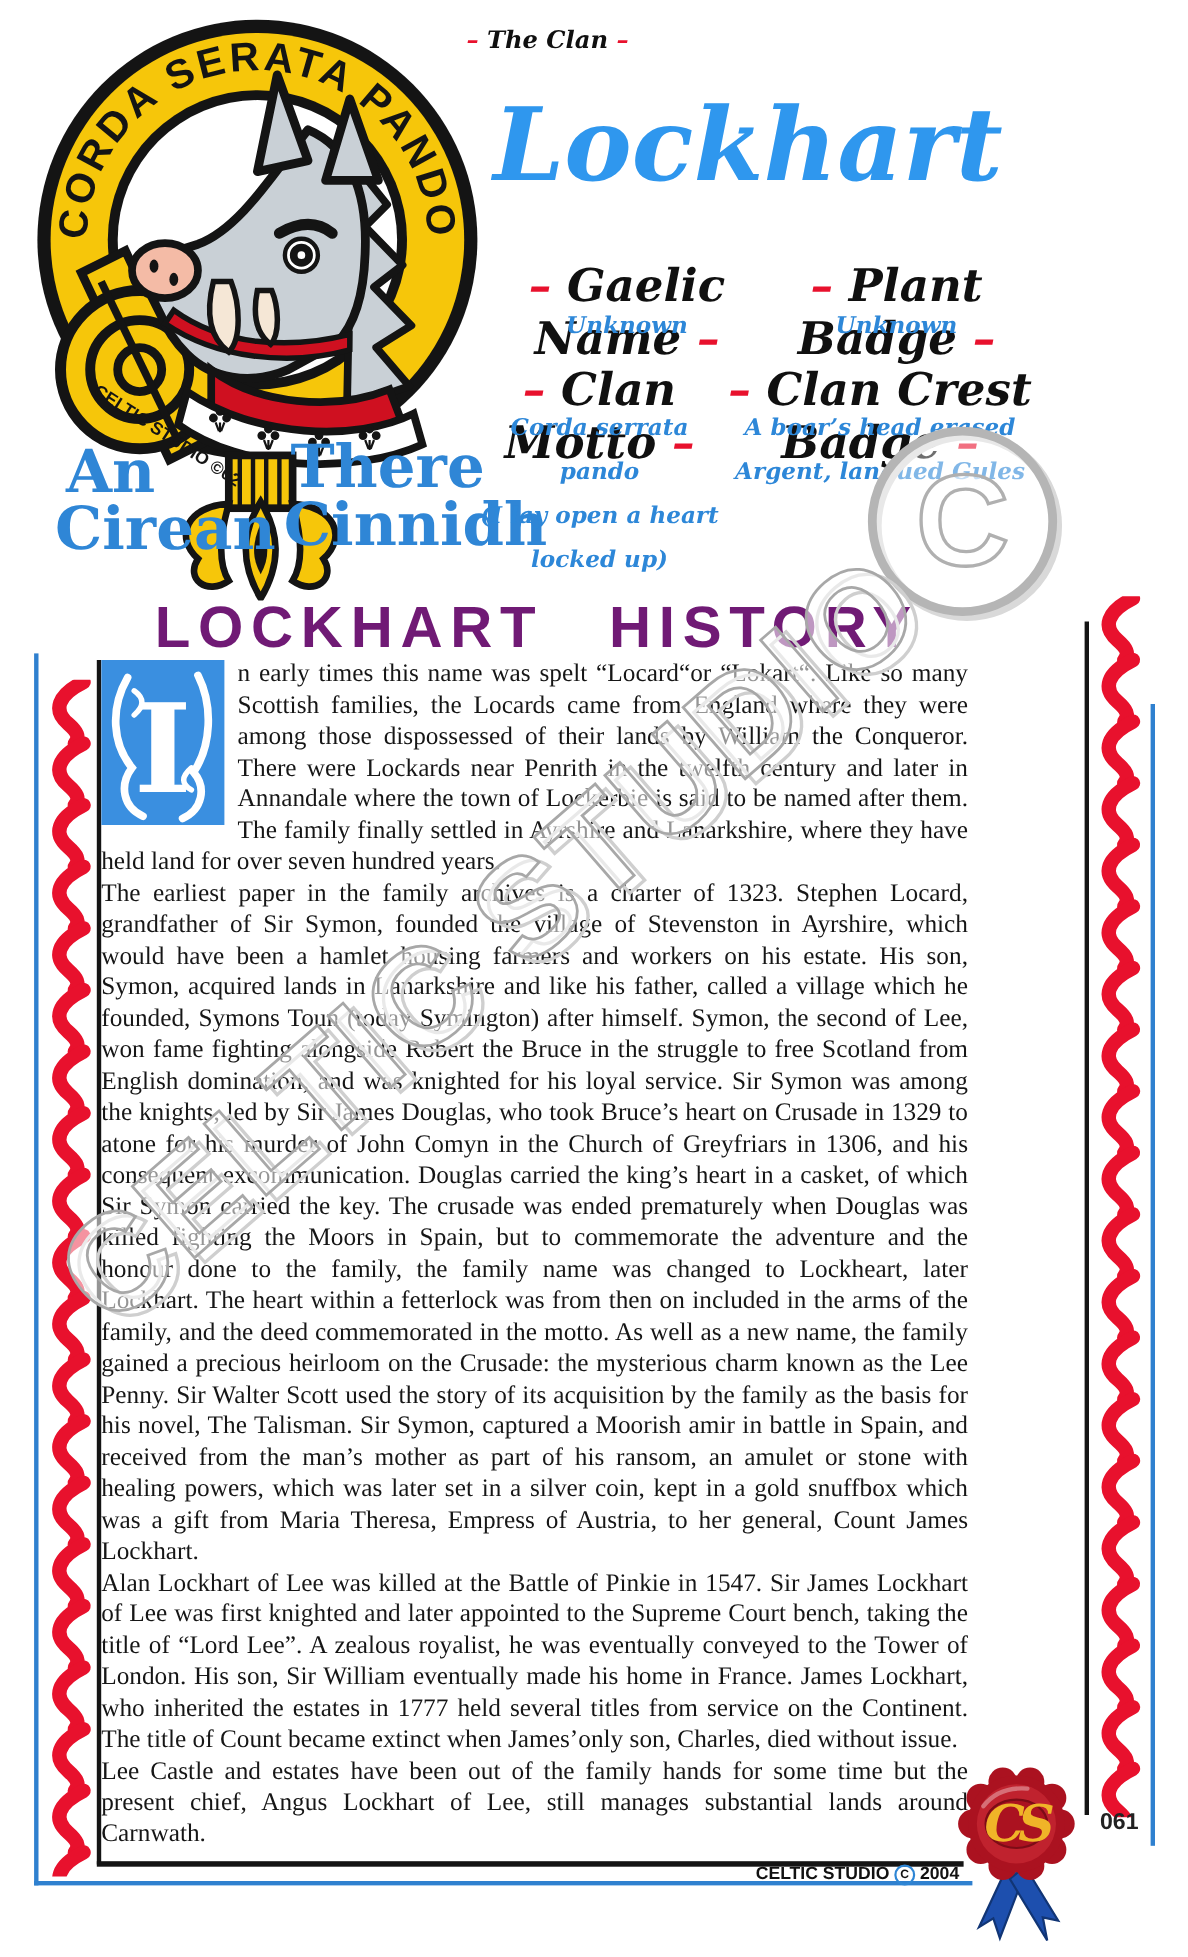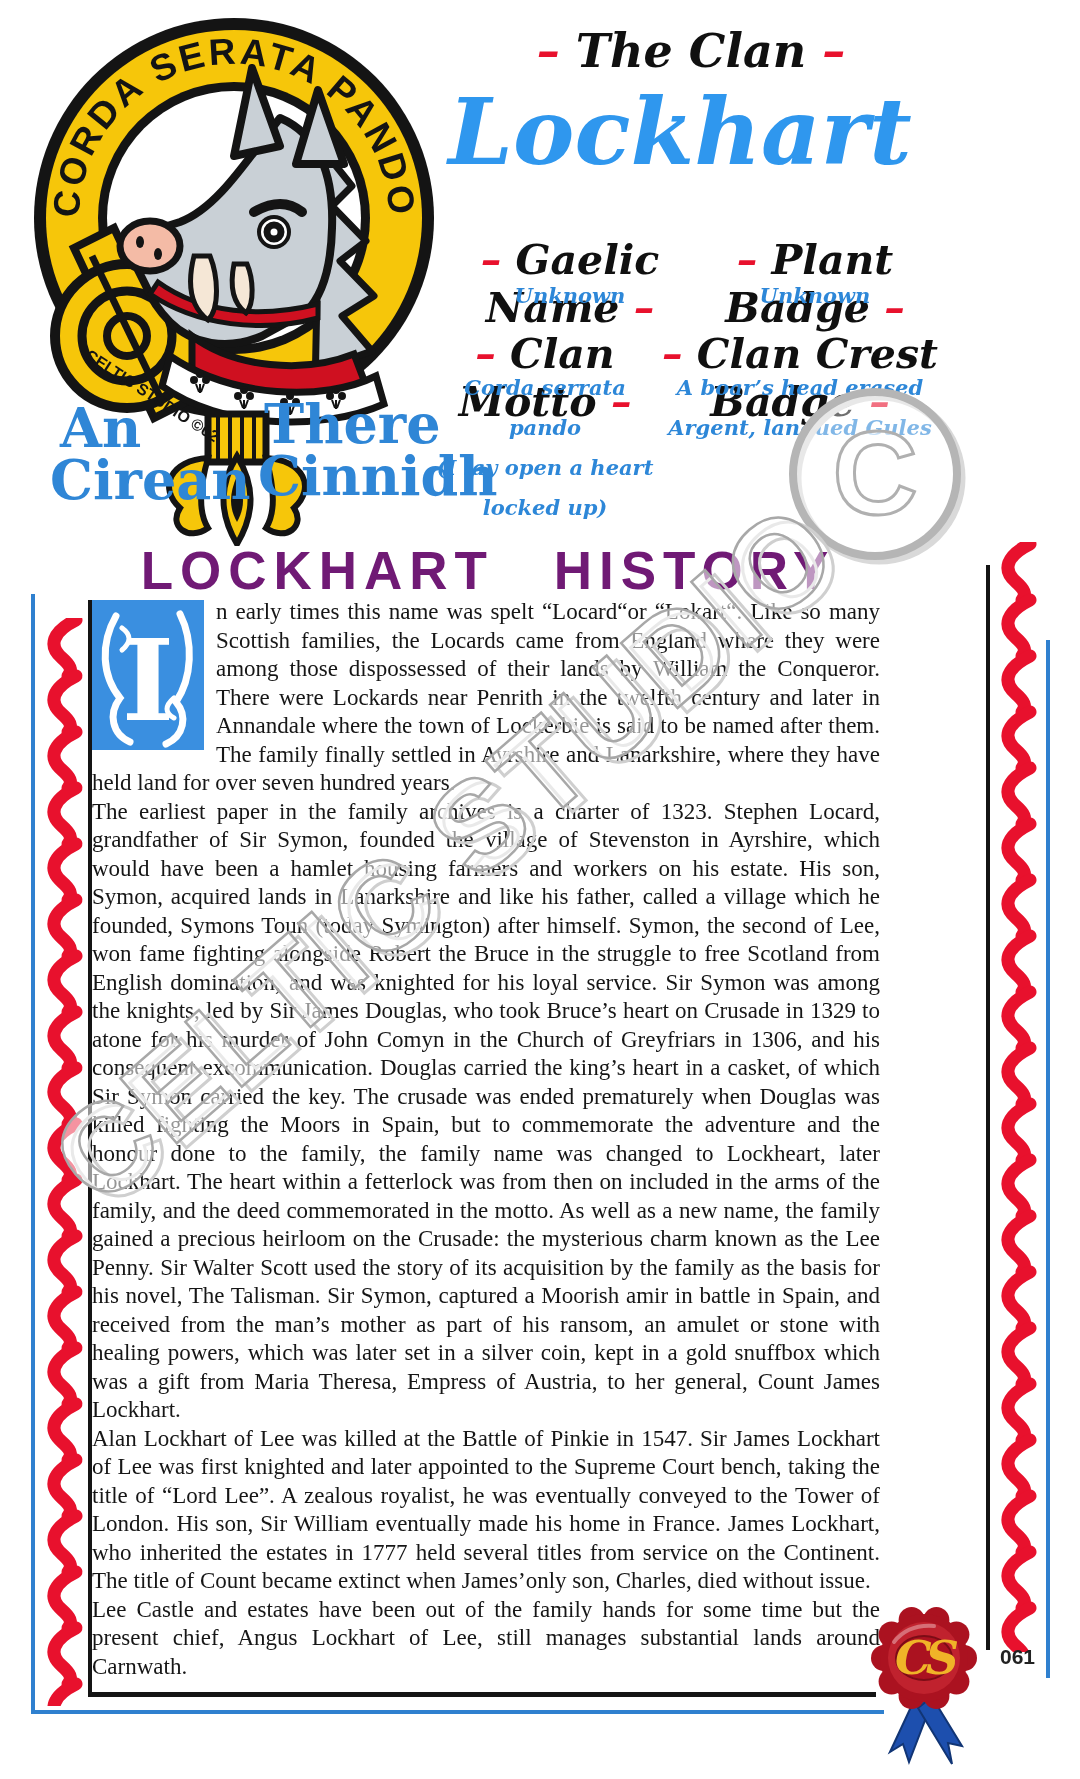--- a/index.html
+++ b/index.html
@@ -3,21 +3,21 @@
 <meta charset="utf-8">
 <style>
   html,body{margin:0;padding:0;background:#ffffff;}
   .page{position:relative;width:1080px;height:1779px;background:#fff;overflow:hidden;
         font-family:"Liberation Serif",serif;}
   .abs{position:absolute;}
 
   
   .script{font-family:"DejaVu Serif",serif;font-style:italic;font-weight:bold;color:#101010;}
   .dash{color:#e8112d;font-weight:bold;font-style:italic;}
-  .the-clan{left:456px;top:24px;width:470px;text-align:center;font-size:46px;}
+  .the-clan{left:424px;top:24px;width:470px;text-align:left;font-size:22px;}
   .clan-name{left:430px;top:78px;width:500px;text-align:center;font-size:92px;color:#2f97ee;
              font-family:"DejaVu Serif",serif;font-style:italic;font-weight:bold;}
   .fld-label{font-size:41px;text-align:center;}
   .fld-value{font-size:21px;text-align:center;color:#2d87d8;font-family:"DejaVu Serif",serif;
              font-style:italic;font-weight:bold;line-height:40px;}
 
   
   .gaelic{font-family:"DejaVu Serif",serif;font-weight:bold;font-size:54px;color:#2f86d6;}
 
   
@@ -262,20 +262,25 @@
       <circle cx="875" cy="474" r="82" fill="none" stroke="#d9d9d9" stroke-width="9" transform="translate(4,4)"></circle>
       <circle cx="875" cy="474" r="82" fill="rgba(255,255,255,0.4)" stroke="#b5b5b5" stroke-width="8"></circle>
       <text x="875" y="514" text-anchor="middle" font-family="Liberation Sans, sans-serif" font-size="118" font-weight="bold" fill="rgba(255,255,255,0.55)" stroke="#b0b0b0" stroke-width="3">C</text>
     </g>
     <g>
       <text transform="translate(104 1214) rotate(-41)" font-family="Liberation Sans, sans-serif" font-size="125" font-weight="bold" letter-spacing="3" fill="none" stroke="#cfcfcf" stroke-width="3" dx="4" dy="4">CELTIC STUDIO</text>
       <text transform="translate(100 1210) rotate(-41)" font-family="Liberation Sans, sans-serif" font-size="125" font-weight="bold" letter-spacing="3" fill="rgba(255,255,255,0.55)" stroke="#a8a8a8" stroke-width="2.5">CELTIC STUDIO</text>
     </g>
   </svg>
 
+  <div class="abs credit">
+    <span>CELTIC STUDIO</span>
+    <span class="copy-circ">C</span>
+    <span>2004</span>
+  </div>
 
   <div class="abs plate">061</div>
 
   <svg class="abs" style="left:868px;top:1602px" width="112" height="172" viewBox="0 0 112 172">
     <polygon points="50,90 22,150 35,142 41,160 64,100" fill="#1d4fae" stroke="#113575" stroke-width="2"></polygon>
     <polygon points="64,95 94,144 80,141 84,162 50,106" fill="#1d4fae" stroke="#113575" stroke-width="2"></polygon>
     <g>
       <circle cx="96" cy="56" r="13" fill="#ab1220"></circle>
         <circle cx="88.4" cy="79.5" r="13" fill="#ab1220"></circle>
       <circle cx="68.4" cy="94.1" r="13" fill="#ab1220"></circle>

